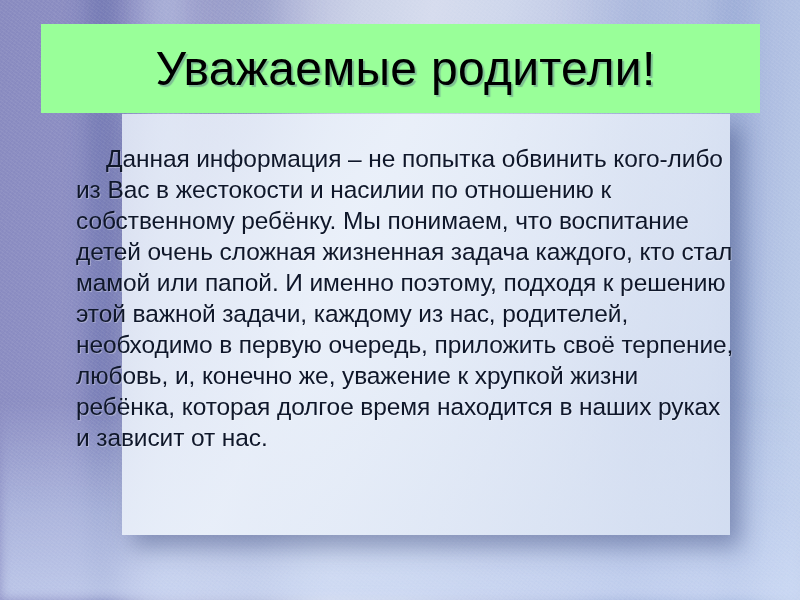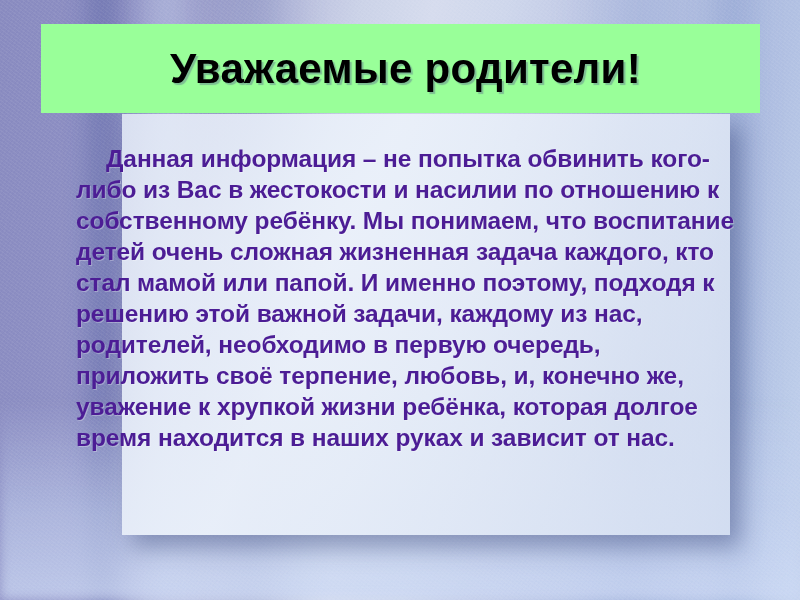--- a/index.html
+++ b/index.html
@@ -92,39 +92,39 @@
     left: 41px;
     top: 24px;
     width: 719px;
     height: 89px;
     background: #99ff99;
     display: flex;
     align-items: center;
     justify-content: center;
   }
   .title-text {
-    font-size: 42px;
-    font-weight: bold;
+    font-size: 48px;
+    font-weight: normal;
     color: #000;
     letter-spacing: .3px;
     text-shadow: 2px 2px 1px rgba(90,110,140,.45);
     white-space: nowrap;
     padding-left: 10px;
   }
 
   
   .body-text {
     position: absolute;
     left: 76px;
     top: 143px;
     width: 660px;
     font-size: 24.5px;
     line-height: 31px;
-    font-weight: 700;
-    color: #4c1d95;
+    font-weight: 400;
+    color: #0f172a;
     text-indent: 30px;
     text-align: left;
     letter-spacing: -0.1px;
     text-shadow: 1px 1px 0 rgba(255,255,255,.28);
   }
 </style>
 </head>
 <body>
 
 <div id="slide">

